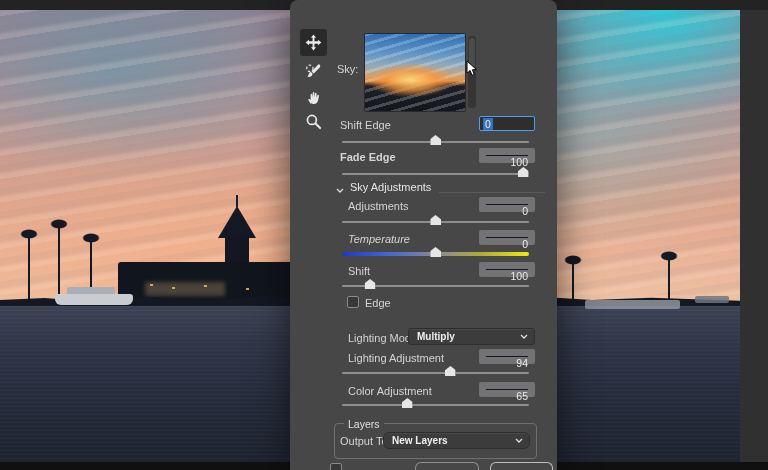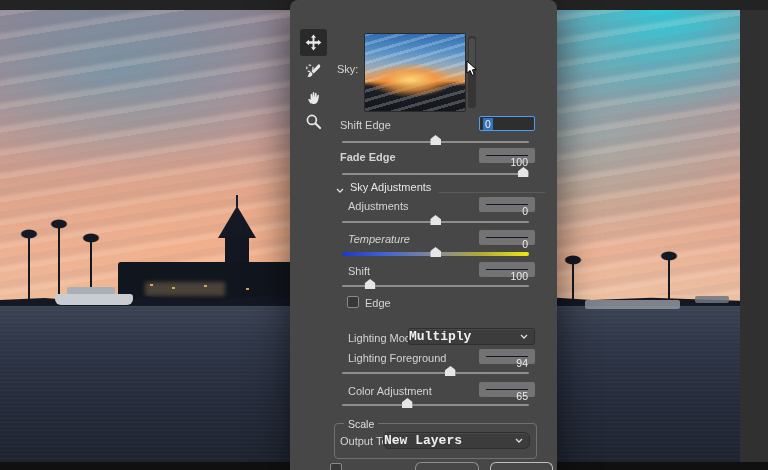--- a/index.html
+++ b/index.html
@@ -69,22 +69,22 @@
   .track{position:absolute;left:0;right:0;top:4px;height:2px;background:#8e8e8e;border-radius:1px;}
   .track.temp{top:3px;height:4px;border-radius:2px;
     background:linear-gradient(90deg,#1f37c4 0%,#3e62d2 22%,#83899a 50%,#b3ab35 75%,#f0e812 100%);}
   .sl-thumb{position:absolute;top:-2px;width:11px;height:10px;background:#e6e6e6;transform:translateX(-50%);
     clip-path:polygon(50% 0,100% 42%,100% 100%,0 100%,0 42%);box-shadow:0 1px 1px rgba(0,0,0,.4);}
   .hdr{position:absolute;left:46px;right:12px;display:flex;align-items:flex-end;font-size:11px;color:#e6e6e6;}
   .hdr .txt{margin-left:6px;}
   .hdr::after{content:"";flex:1;height:1px;background:#5b5b5b;margin-left:8px;}
   .checkbox{position:absolute;width:12px;height:12px;background:#383838;border:1px solid #8a8a8a;border-radius:2px;box-sizing:border-box;}
   .dropdown{position:absolute;height:17px;background:#3c3c3c;border:1px solid #2e2e2e;border-radius:3px;
-    color:#f0f0f0;font-size:13px;font-weight:bold;line-height:15px;box-sizing:border-box;
-    box-shadow:inset 0 1px 0 rgba(255,255,255,.07);font-family:Liberation Mono, monospace;}
+    color:#f0f0f0;font-size:10px;font-weight:bold;line-height:15px;padding-left:8px;box-sizing:border-box;
+    box-shadow:inset 0 1px 0 rgba(255,255,255,.07);}
   .dd-chev{position:absolute;right:6px;top:5px;}
   .output-box{position:absolute;left:44px;top:423px;width:201px;height:34px;border:1px solid #707070;border-radius:4px;}
   .output-legend{position:absolute;left:9px;top:-6px;background:#474747;padding:0 4px;font-size:10.5px;color:#e0e0e0;}
   .cut-btn{position:absolute;top:462px;height:12px;border:1px solid #909090;border-bottom:none;border-radius:6px 6px 0 0;background:transparent;}
   .cursor{position:absolute;left:466px;top:60px;z-index:9;}
 </style>
 </head>
 <body>
 
 <div class="app-top-bar"></div>
@@ -200,36 +200,36 @@
 
 
   <span class="lbl" style="left:58px;top:332px;">Lighting Mode:</span>
   <div class="dropdown" style="left:118px;top:328px;width:127px;">
     <span>Multiply</span>
     <svg class="dd-chev" width="8" height="5" viewBox="0 0 8 5">
       <polyline points="1,1 4,4 7,1" fill="none" stroke="#dddddd" stroke-width="1.3"></polyline>
     </svg>
   </div>
 
-  <span class="lbl" style="left:58px;top:352px;">Lighting Foreground</span>
+  <span class="lbl" style="left:58px;top:352px;">Lighting Adjustment</span>
   <div class="val-field" style="top:349px;">94</div>
   <div class="slider" style="top:368px;">
     <div class="track"></div>
     <div class="sl-thumb" style="left:58%;"></div>
   </div>
 
   <span class="lbl" style="left:58px;top:385px;">Color Adjustment</span>
   <div class="val-field" style="top:382px;">65</div>
   <div class="slider" style="top:400px;">
     <div class="track"></div>
     <div class="sl-thumb" style="left:35%;"></div>
   </div>
 
   <div class="output-box">
-    <span class="output-legend">Scale</span>
+    <span class="output-legend">Layers</span>
     <span class="lbl" style="left:5px;top:11px;">Output To:</span>
     <div class="dropdown" style="left:48px;top:8px;width:147px;border-radius:6px;">
       <span>New Layers</span>
       <svg class="dd-chev" width="8" height="5" viewBox="0 0 8 5">
         <polyline points="1,1 4,4 7,1" fill="none" stroke="#dddddd" stroke-width="1.3"></polyline>
       </svg>
     </div>
   </div>
 
   <div class="checkbox" style="left:40px;top:463px;"></div>

